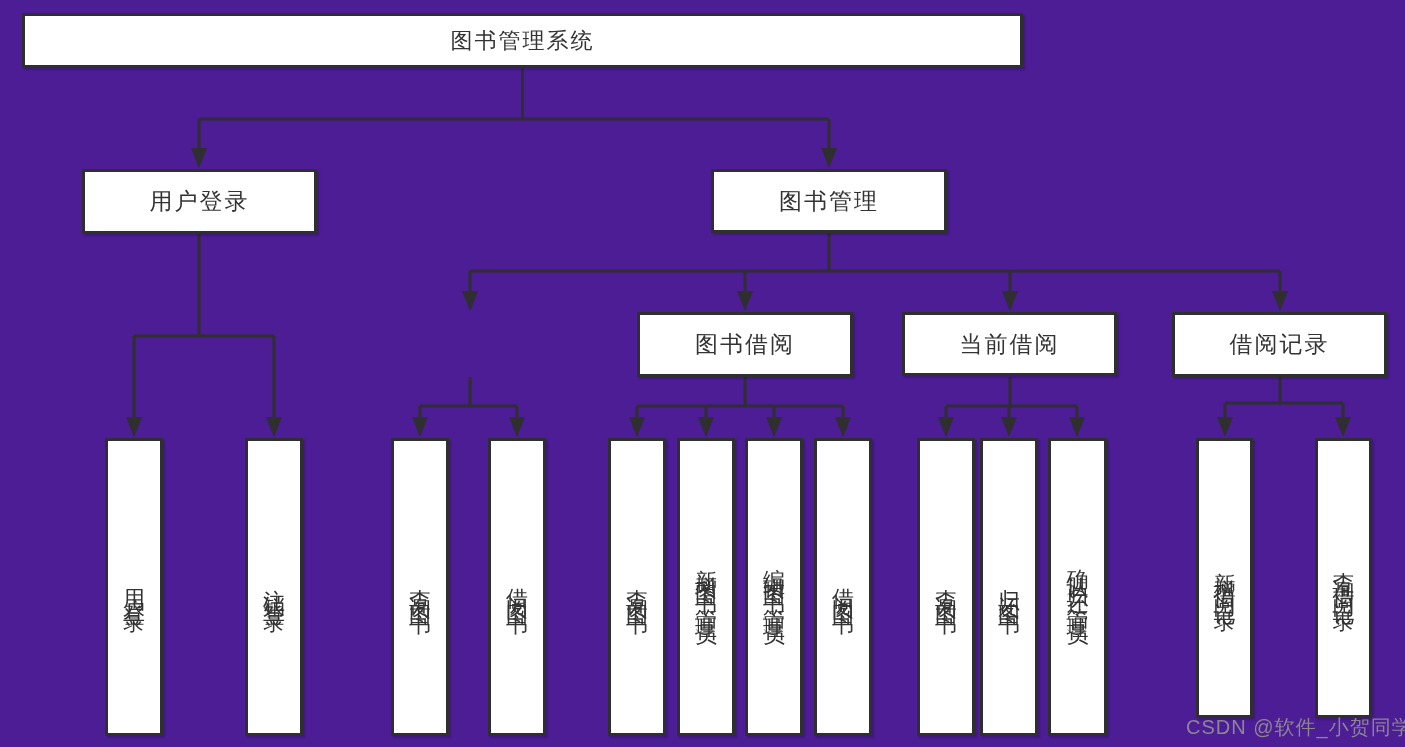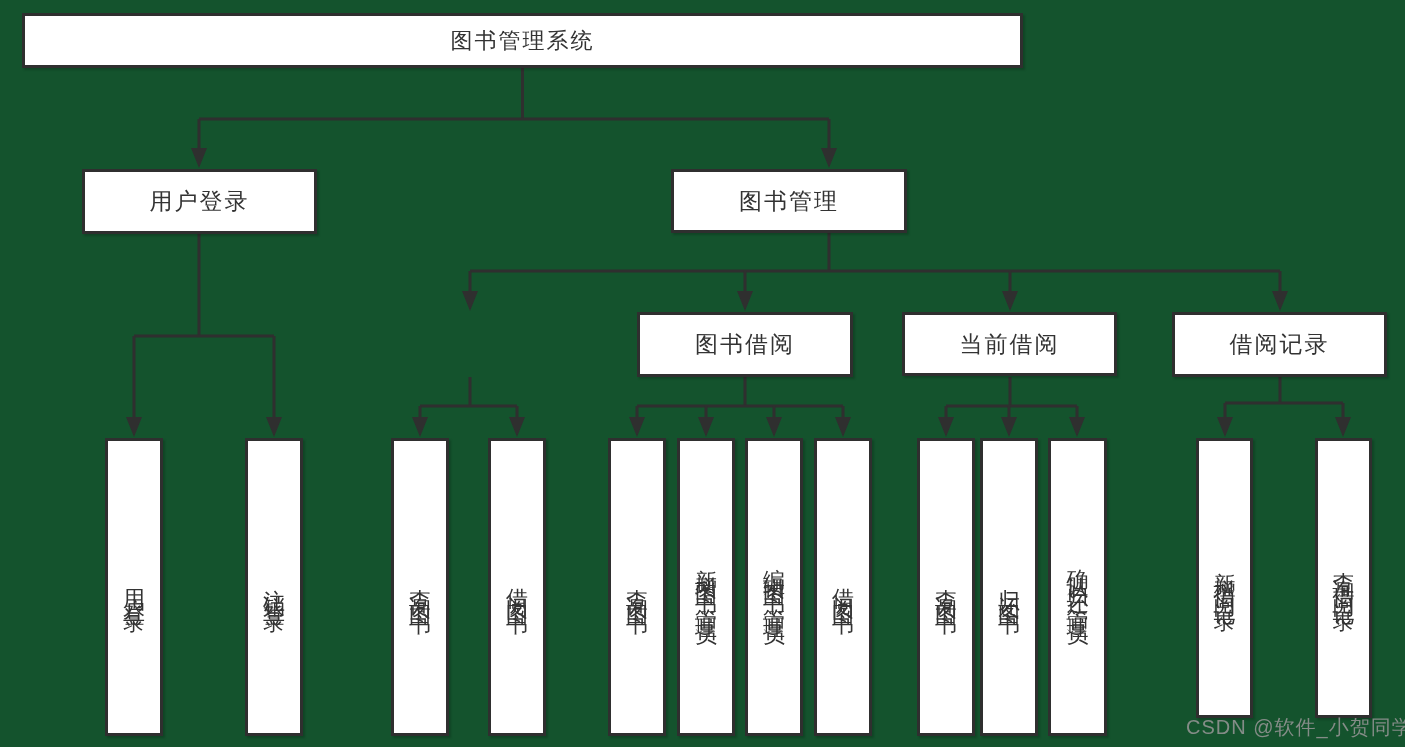--- a/index.html
+++ b/index.html
@@ -5,21 +5,21 @@
   html, body {
     margin: 0; padding: 0;
     width: 1405px; height: 747px;
     background: #ffffff;
     overflow: hidden;
     font-family: "Liberation Sans", "DejaVu Sans", sans-serif;
   }
   .stage {
     position: relative;
     width: 1405px; height: 747px;
-    background: #14532d;
+    background: #4c1d95;
   }
   svg.connectors {
     position: absolute; left: 0; top: 0;
     width: 1405px; height: 747px;
     z-index: 1;
   }
   .node {
     position: absolute;
     box-sizing: border-box;
     background: #ffffff;
@@ -129,21 +129,21 @@
       <path d="M1069 417 L1085 417 L1077 437 Z"></path>
 
       <path d="M1217 417 L1233 417 L1225 437 Z"></path>
       <path d="M1335 417 L1351 417 L1343 437 Z"></path>
     </g>
   </svg>
 
   <div class="node h root" style="left:22px; top:13px; width:1001px; height:55px">图书管理系统</div>
 
   <div class="node h" style="left:82px; top:169px; width:235px; height:65px">用户登录</div>
-  <div class="node h" style="left:671px; top:169px; width:236px; height:64px">图书管理</div>
+  <div class="node h" style="left:711px; top:169px; width:236px; height:64px">图书管理</div>
 
   <div class="node h" style="left:637px; top:312px; width:216px; height:65px">图书借阅</div>
   <div class="node h" style="left:902px; top:312px; width:215px; height:64px">当前借阅</div>
   <div class="node h" style="left:1172px; top:312px; width:215px; height:65px">借阅记录</div>
 
   <div class="node v" style="left:105px; top:438px; width:58px; height:298px">用户登录</div>
   <div class="node v" style="left:245px; top:438px; width:58px; height:298px">注销登录</div>
   <div class="node v" style="left:391px; top:438px; width:58px; height:298px">查询图书</div>
   <div class="node v" style="left:488px; top:438px; width:58px; height:298px">借阅图书</div>
   <div class="node v" style="left:608px; top:438px; width:58px; height:298px">查询图书</div>

